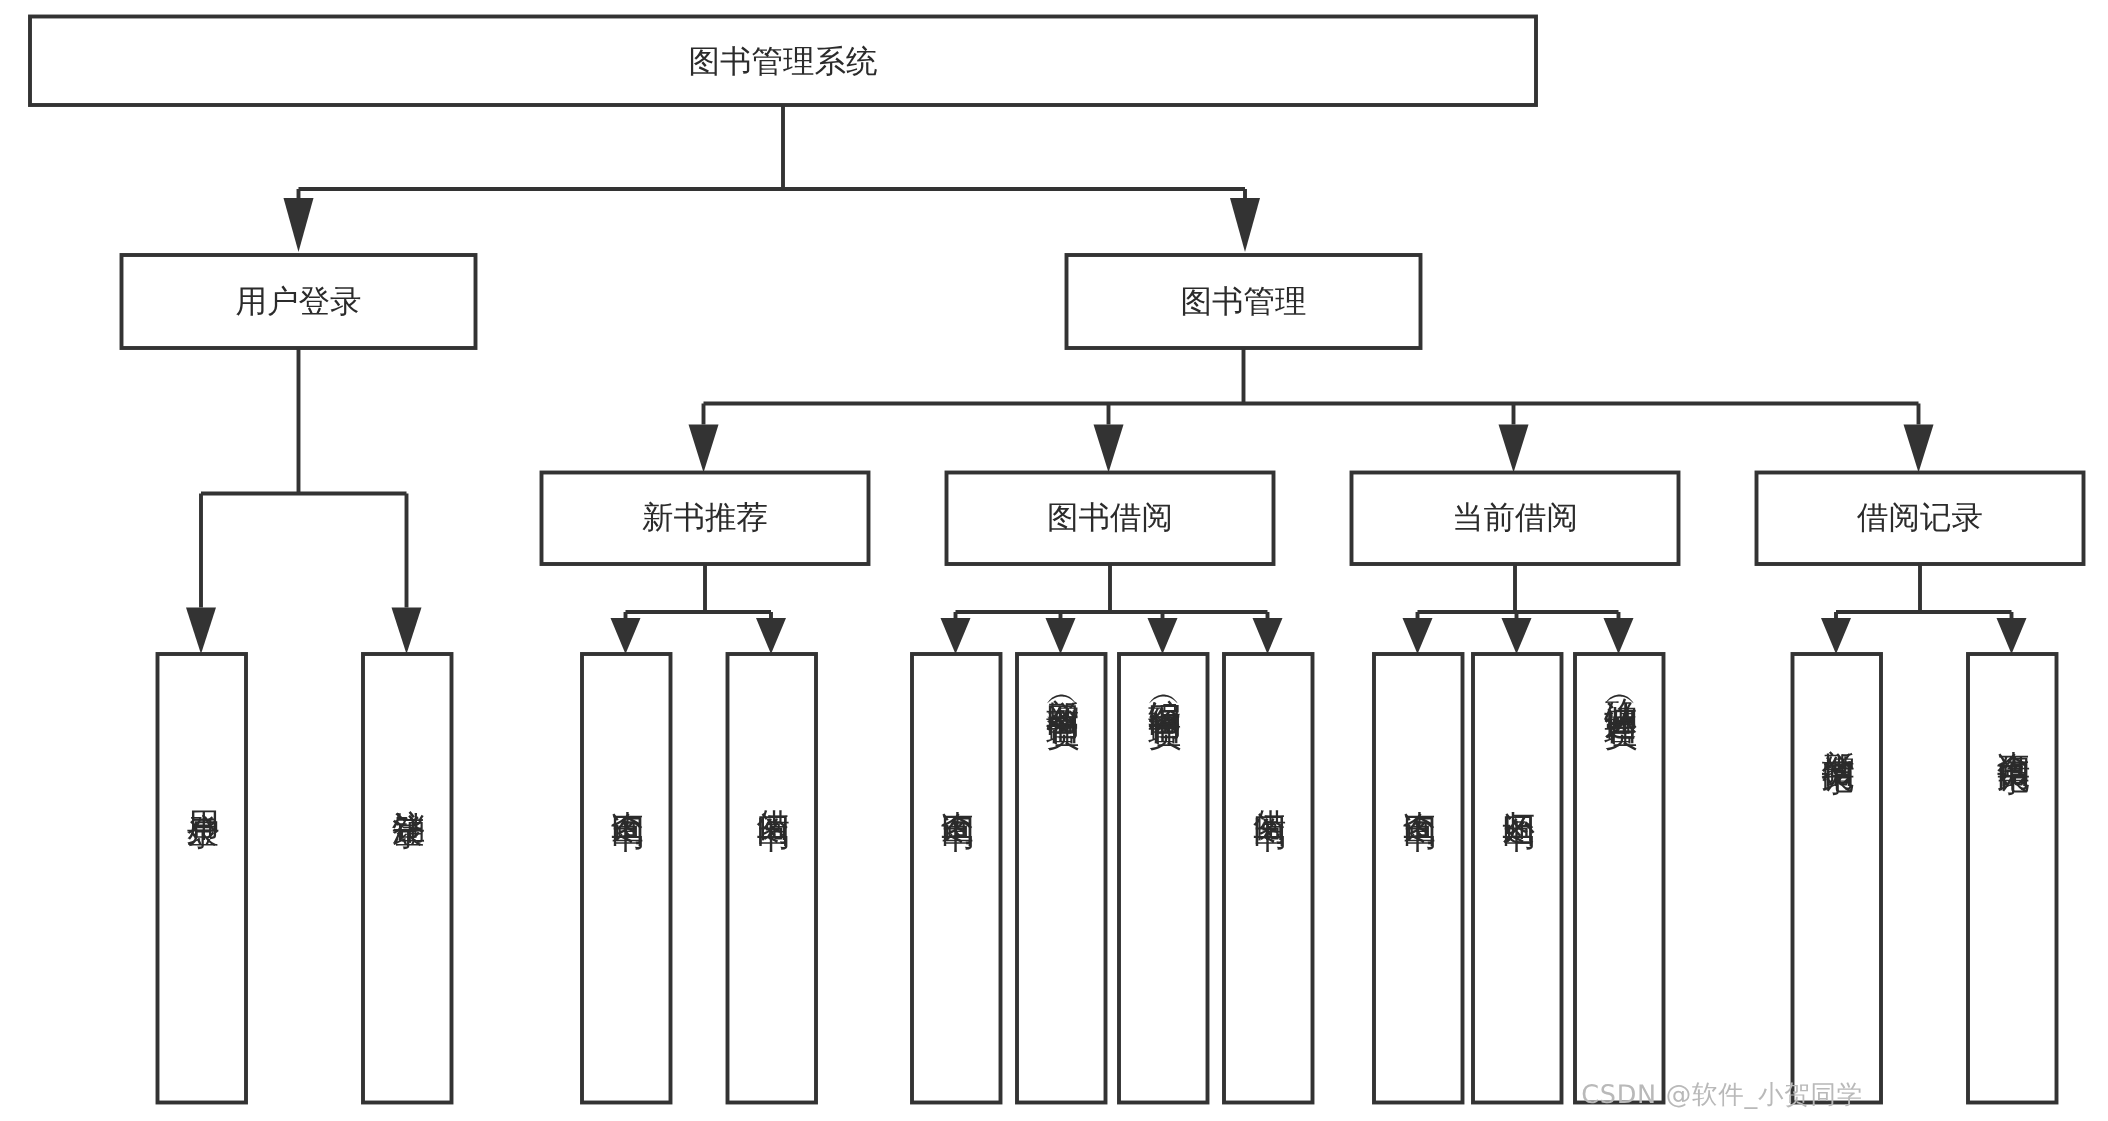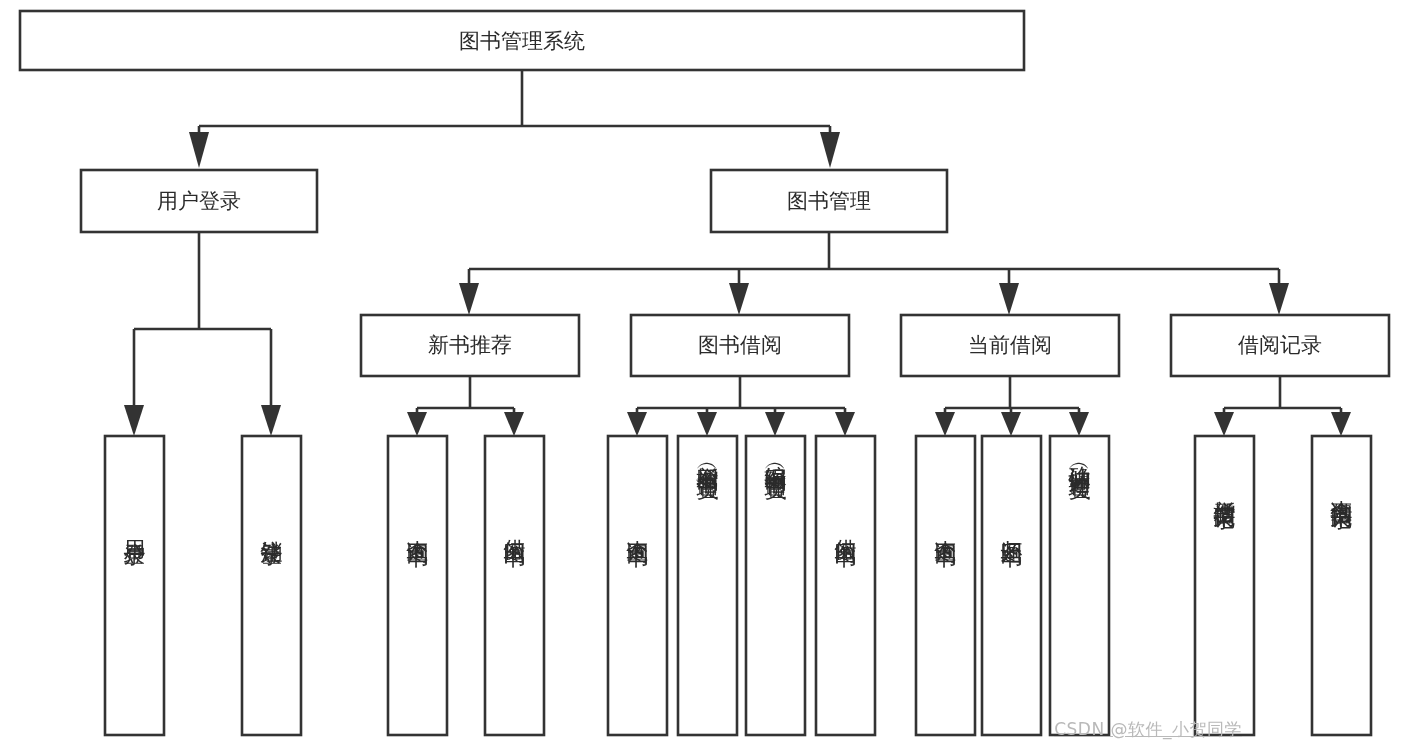--- a/index.html
+++ b/index.html
@@ -70,21 +70,20 @@
   }
   .watermark {
     position: absolute;
     right: 8px;
     bottom: 6px;
     font-family: "DejaVu Sans", "Liberation Sans", sans-serif;
     font-size: 17px;
     color: #b9b9b9;
     letter-spacing: 0.5px;
     white-space: nowrap;
-    text-decoration: underline;
   }
 </style>
 </head>
 <body>
 
 <div id="diagram-root">
 
   <svg id="tree-svg" viewBox="0 0 1405 747" xmlns="http://www.w3.org/2000/svg">
 
     <defs>

